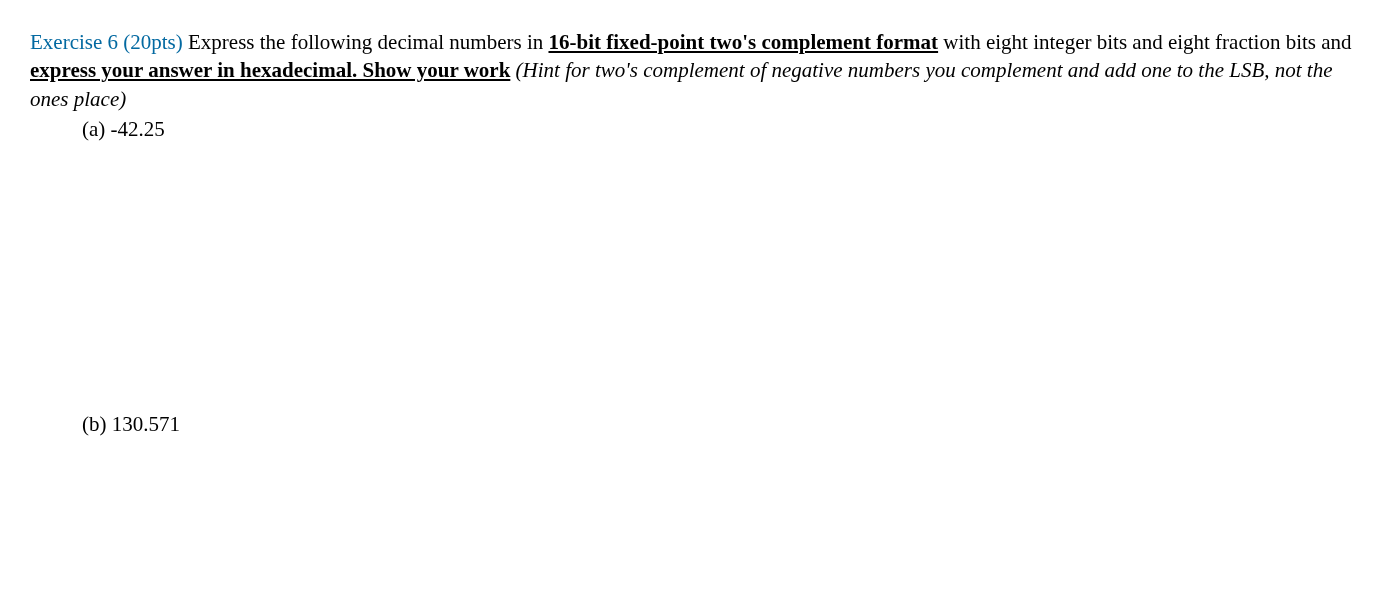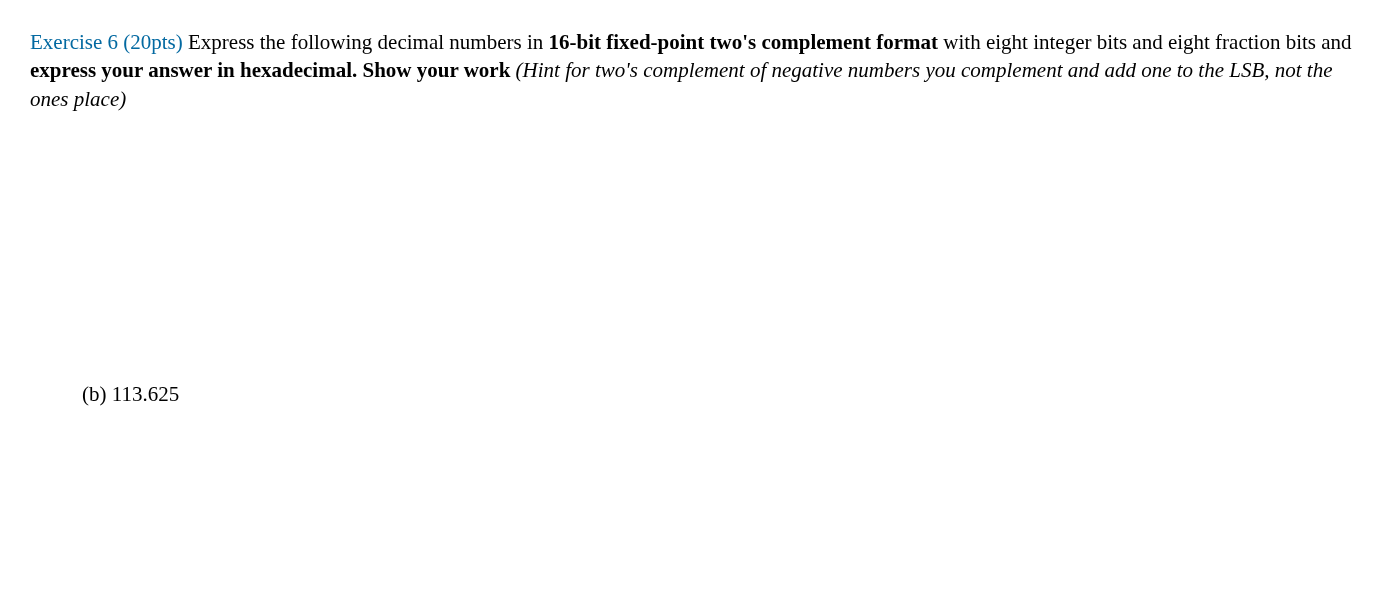--- a/index.html
+++ b/index.html
@@ -17,36 +17,40 @@
       width: 1397px;
     }
     .exercise-block {
       max-width: 1340px;
     }
     .exercise-label {
       color: #0369a1;
     }
     .bold {
       font-weight: bold;
+      text-decoration: underline;
     }
     .italic {
       font-style: italic;
     }
     .sub-item {
       margin-left: 52px;
       margin-top: 2px;
     }
     .spacer-large {
       height: 265px;
     }
   </style>
 </head>
 <body>
 
 <div class="exercise-block">
   <p>
     <span class="exercise-label">Exercise 6 (20pts)</span><span> Express the following decimal numbers in </span><span class="bold">16-bit fixed-point two's complement format</span><span> with eight integer bits and eight fraction bits and </span><span class="bold">express your answer in hexadecimal. Show your work</span><span> </span><span class="italic">(Hint for two's complement of negative numbers you complement and add one to the LSB, not the ones place)</span>
   </p>
+  <div class="sub-item">
+    <span>(a) -42.25</span>
+  </div>
   <div class="spacer-large"></div>
   <div class="sub-item">
-    <span>(b) 113.625</span>
+    <span>(b) 130.571</span>
   </div>
 </div>
 
 </body></html>

